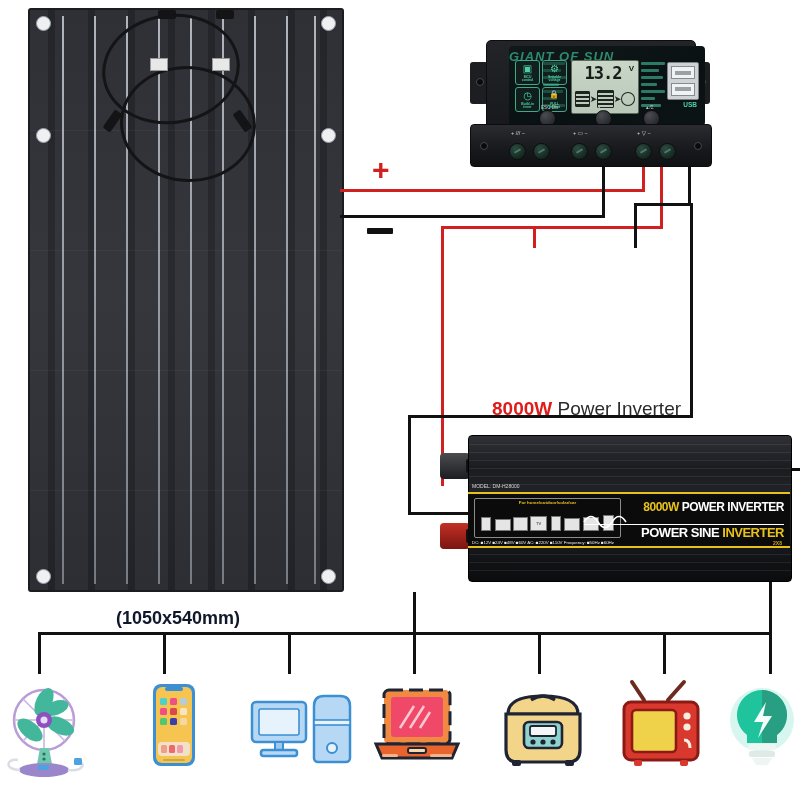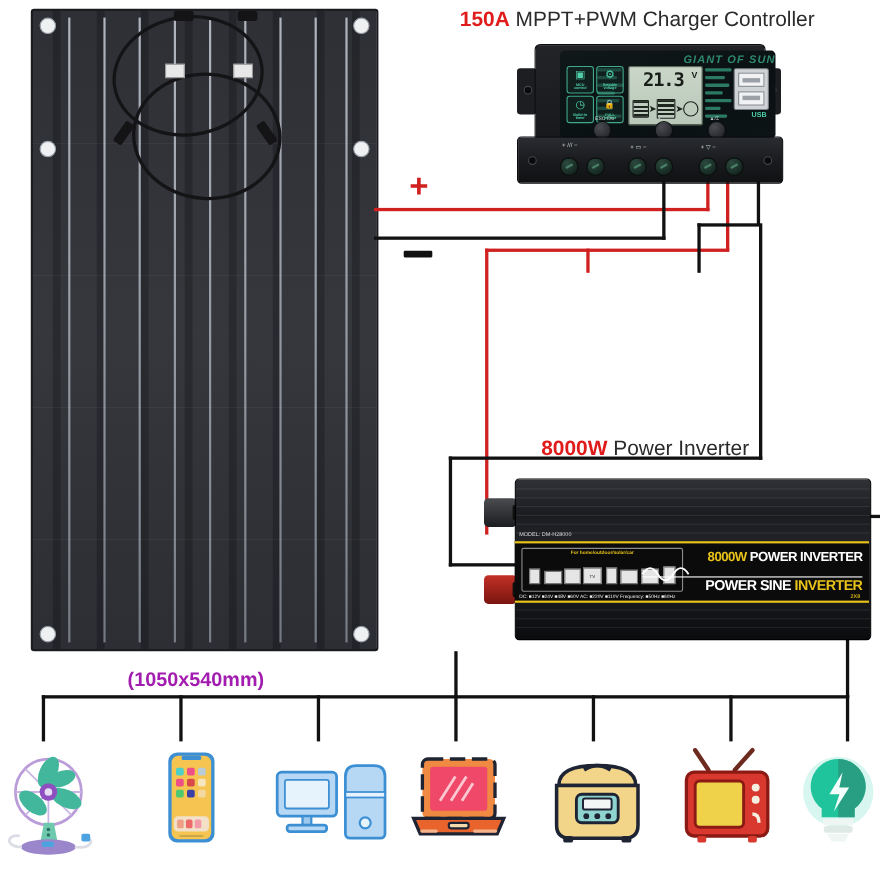--- a/index.html
+++ b/index.html
@@ -32,22 +32,22 @@
   .ctrl{position:absolute;left:470px;top:40px;width:240px;height:125px;}
   .ctrl-body{position:absolute;left:16px;top:0;width:208px;height:92px;
              background:linear-gradient(180deg,#232428 0%,#17181b 100%);
              border-radius:5px;border:1px solid #0c0d0f;}
   .ctrl-face{position:absolute;left:22px;top:5px;width:196px;height:80px;
              background:linear-gradient(160deg,#10181a 0%,#0a1113 60%,#0d1416 100%);
              border-radius:4px;overflow:hidden;}
   .ear{position:absolute;width:18px;height:42px;background:#1d1e22;border-radius:3px;top:22px;}
   .earhole{position:absolute;width:6px;height:6px;border-radius:50%;background:#0a0a0c;
            border:1px solid #45474c;left:6px;top:16px;}
-  .brand{position:absolute;top:3px;left:0;right:0;text-align:right;
-         color:#2e8a6e;font-size:10px;font-style:italic;font-weight:bold;letter-spacing:1px;}
+  .brand{position:absolute;top:3px;left:0;right:0;text-align:left;
+         color:#2e8a6e;font-size:13px;font-style:italic;font-weight:bold;letter-spacing:1px;}
   .lcd{position:absolute;left:62px;top:14px;width:66px;height:52px;
        background:linear-gradient(180deg,#c9d6c8 0%,#b9c8b8 100%);
        border:1px solid #5c6a5c;border-radius:2px;}
   .lcd-v{position:absolute;top:2px;left:0;right:4px;text-align:center;
          font-family:"DejaVu Sans Mono",monospace;font-size:17px;font-weight:bold;color:#171c17;letter-spacing:-1px;}
   .lcd-u{position:absolute;top:3px;right:4px;font-size:8px;font-weight:bold;color:#171c17;}
   .lcd-icons{position:absolute;bottom:4px;left:3px;right:3px;height:20px;
              display:flex;align-items:center;justify-content:space-between;}
   .li{width:13px;height:14px;border:1.3px solid #1d241d;border-radius:1px;
       background:repeating-linear-gradient(180deg,#1d241d 0 2px,transparent 2px 4px);}
@@ -122,21 +122,21 @@
   .sineline{position:absolute;right:6px;top:19px;width:200px;height:11px;border-bottom:1px solid #fff;}
   .r2{position:absolute;right:6px;top:29px;white-space:nowrap;}
   .r2a{color:#fff;font-size:13px;font-weight:bold;letter-spacing:-.5px;}
   .r2b{color:#e8c21a;font-size:13px;font-weight:bold;letter-spacing:-.5px;}
   .r3{position:absolute;right:8px;bottom:0px;color:#c8a818;font-size:5px;font-weight:bold;}
 
   
   .title{position:absolute;white-space:nowrap;}
   .t-red{color:#e01b1b;font-weight:bold;}
   .t-dark{color:#2b2b2b;}
-  .t-green{color:#a21caf;font-weight:bold;}
+  .t-green{color:#0f172a;font-weight:bold;}
 
   .plusSym{position:absolute;color:#d02020;font-size:30px;font-weight:bold;line-height:1;}
   .minusSym{position:absolute;width:26px;height:6px;background:#111;border-radius:1px;}
 
   
   .appl{position:absolute;width:96px;height:110px;}
   svg{display:block;overflow:visible;}
 </style>
 </head>
 <body>
@@ -214,23 +214,20 @@
   <div class="wireV" style="left:413px;top:632px;height:42px;"></div>
   <div class="wireV" style="left:538px;top:632px;height:42px;"></div>
   <div class="wireV" style="left:663px;top:632px;height:42px;"></div>
   <div class="wireV" style="left:769px;top:632px;height:42px;"></div>
 
   <div class="wireV" style="left:413px;top:592px;height:42px;"></div>
 
   <span class="plusSym" style="left:372px;top:155px;">+</span>
   <div class="minusSym" style="left:367px;top:228px;"></div>
 
-  <div class="title" style="left:418px;top:8px;font-size:19px;">
-    <span class="t-red">150A</span><span class="t-dark"> MPPT+PWM Charger Controller</span>
-  </div>
 
   <div class="ctrl">
     <div class="ear" style="left:0px;">
         <div class="earhole"></div>
       </div>
     <div class="ear" style="right:0px;">
         <div class="earhole"></div>
       </div>
     <div class="ctrl-body">
       <div class="ctrl-face">
@@ -266,21 +263,21 @@
         <div class="feat" style="left:6px;top:41px;">
           <span class="feat-g">◷</span>
           <span class="feat-t"><span>Build-in</span><br><span>timer</span></span>
         </div>
         <div class="feat" style="left:33px;top:41px;">
           <span class="feat-g" style="font-size:8px">🔒</span>
           <span class="feat-t"><span>FULL</span><br><span>protect</span></span>
         </div>
 
         <div class="lcd">
-          <div class="lcd-v">21.3</div>
+          <div class="lcd-v">13.2</div>
           <div class="lcd-u">V</div>
           <div class="lcd-icons">
             <span class="li"></span>
             <span class="liArrow">➤</span>
             <span class="li" style="width:15px;height:16px"></span>
             <span class="liArrow">➤</span>
             <span class="liBulb"></span>
           </div>
         </div>
 

